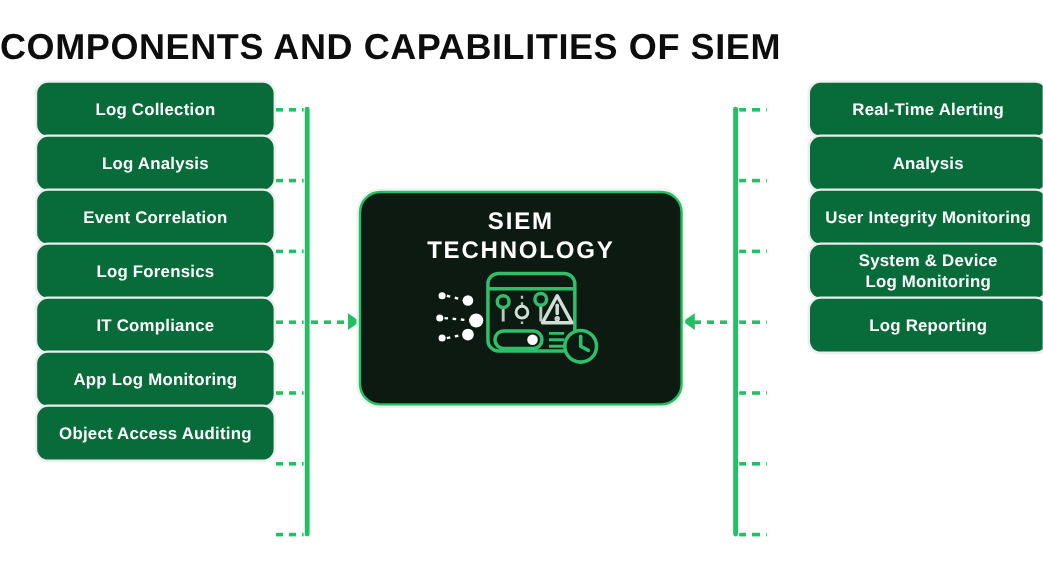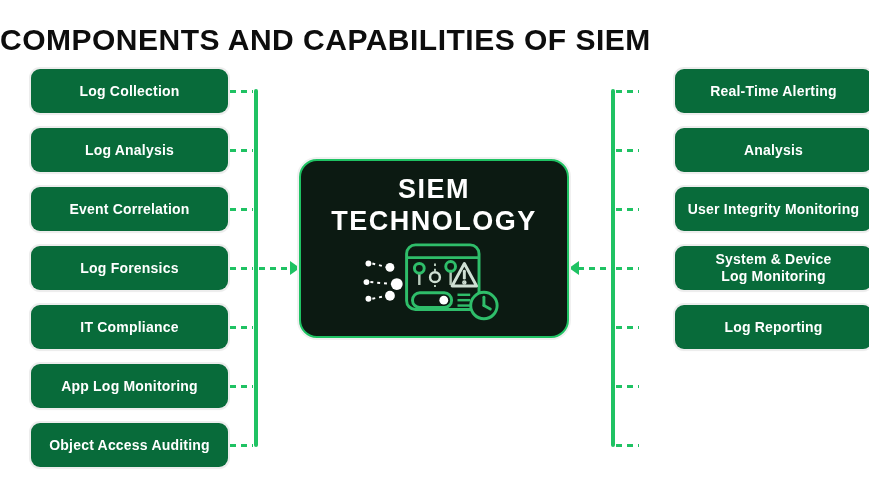--- a/index.html
+++ b/index.html
@@ -11,21 +11,21 @@
     overflow:hidden;
   }
 
   .title {
     position:absolute; top:23px; left:0; width:100%;
     font-size:30px; font-weight:bold;
     letter-spacing:.5px; color:#0d0d0d;
   }
 
   .col {
-    position:absolute; top:69px; display:flex; flex-direction:column; gap:15px;
+    position:absolute; top:69px; display:flex; flex-direction:column; gap:1px;
   }
   .col-left  { left:31px; }
   .col-right { left:675px;justify-content:flex-end; }
 
   .box {
     width:197px; height:44px; background:#086b3a; border-radius:9px;
     color:#ffffff; font-size:14px; font-weight:bold; letter-spacing:.2px;
     display:flex; align-items:center; justify-content:center;
     text-align:center; line-height:1.2; white-space:pre-line;
     box-shadow:0 0 0 2px #ededed, 0 1px 2px rgba(0,0,0,.18);
@@ -55,21 +55,21 @@
   .ah-right { left:569px; border-right:10px solid #1fc263; }
 
   .center-box {
     position:absolute; left:299px; top:159px; width:270px; height:179px;
     background:#0c1a12; border:2px solid #1fc263; border-radius:18px;
     box-shadow:0 0 0 2px #f0f0f0;
     display:flex; flex-direction:column; align-items:center;
     padding-top:13px;
   }
   .center-title {
-    color:#ffffff; font-size:27px; font-weight:bold; letter-spacing:1.5px;
+    color:#ffffff; font-size:20px; font-weight:bold; letter-spacing:1.5px;
     line-height:1.18; text-align:center;
   }
   .center-icon { margin-top:1px; }
 </style>
 </head>
 <body>
 
 <div class="canvas">
 
   <div class="title">COMPONENTS AND CAPABILITIES OF SIEM</div>

